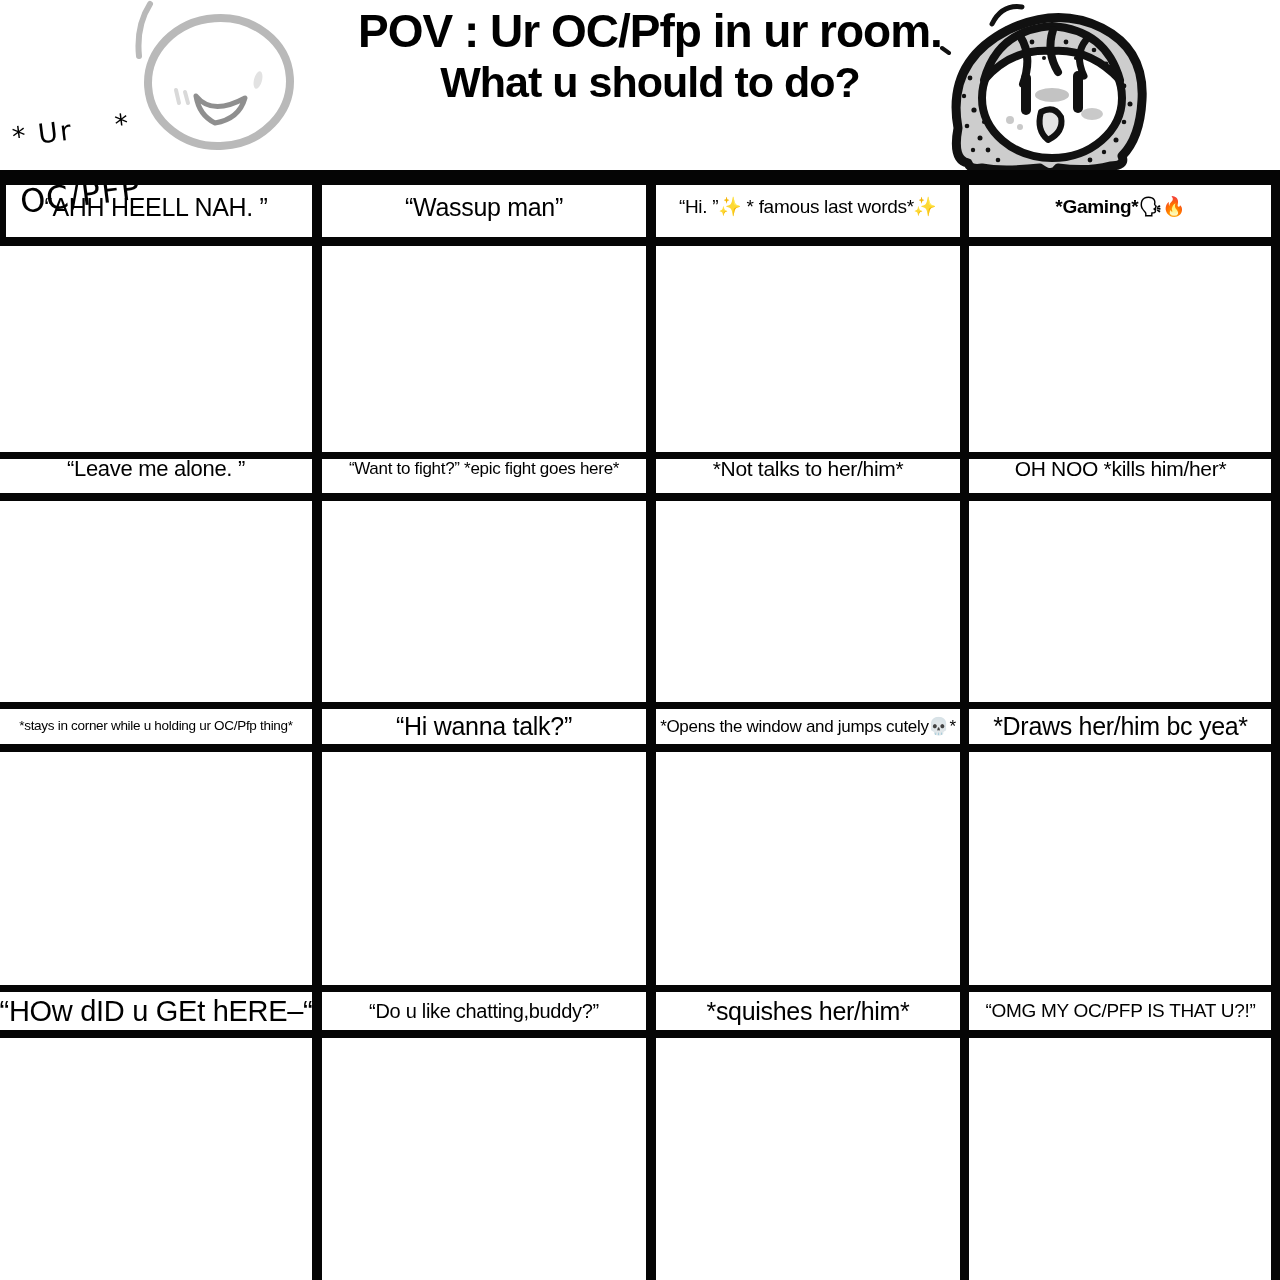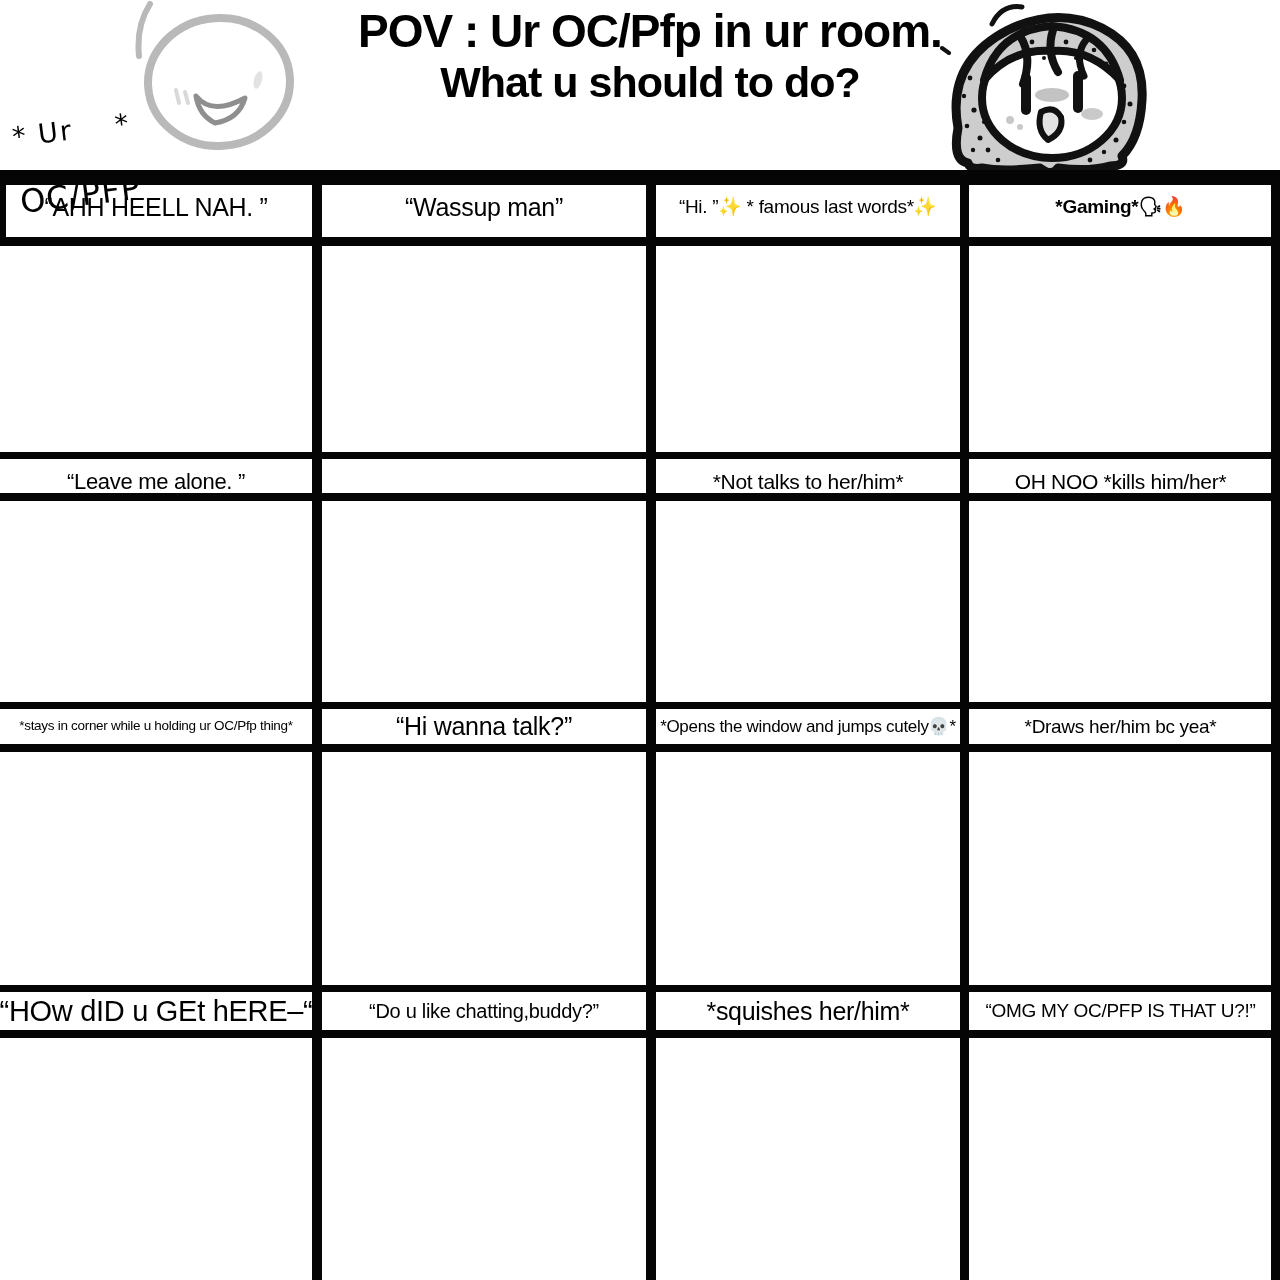--- a/index.html
+++ b/index.html
@@ -2,21 +2,21 @@
 <html><head>
 <meta charset="utf-8">
 <style>
   html,body{margin:0;padding:0;background:#fff;}
   .page{position:relative;width:1280px;height:1280px;background:#fff;overflow:hidden;
         font-family:"Liberation Sans","DejaVu Sans",sans-serif;color:#000;}
   .bar{position:absolute;background:#050505;}
   
   .c1{left:0;width:312px}.c2{left:322px;width:324px}.c3{left:656px;width:304px}.c4{left:970px;width:301px}
   
-  .hr1{top:185px;height:44px}.hr2{top:457px;height:50px}.hr3{top:709px;height:35px}.hr4{top:992px;height:38px}
+  .hr1{top:185px;height:44px}.hr2{top:444px;height:50px}.hr3{top:709px;height:35px}.hr4{top:992px;height:38px}
   
   .cr1{top:246px;height:206px}.cr2{top:501px;height:201px}.cr3{top:752px;height:233px}.cr4{top:1038px;height:242px}
   .hc{position:absolute;display:flex;align-items:center;justify-content:center;
       text-align:center;white-space:pre;letter-spacing:-0.3px;line-height:1.05;}
   .cv{position:absolute;background:#fff;}
   .bold{font-weight:bold;}
   .title-wrap{position:absolute;left:320px;top:0;width:660px;text-align:center;font-weight:bold;letter-spacing:-1px;}
   .title-l1{margin-top:4px;font-size:46px;}
   .title-l2{font-size:43px;}
   .corner-label{position:absolute;left:16px;top:84px;transform:rotate(-7deg);
@@ -108,27 +108,28 @@
   <div class="bar" style="left:960px;top:170px;width:9px;height:1110px"></div>
   <div class="bar" style="left:1271px;top:170px;width:9px;height:1110px"></div>
   <div class="bar" style="left:0;top:170px;width:6px;height:76px"></div>
 
   <div class="hc c1 hr1" style="font-size:25px">“AHH HEELL NAH. ”</div>
   <div class="hc c2 hr1" style="font-size:25px">“Wassup man”</div>
   <div class="hc c3 hr1" style="font-size:19px">“Hi. ”✨ * famous last words*✨</div>
   <div class="hc c4 hr1 bold" style="font-size:19px">*Gaming*🗣🔥</div>
 
   <div class="hc c1 hr2" style="font-size:22px">“Leave me alone. ”</div>
+  <div class="hc c2 hr2" style="font-size:17px">“Want to fight?” *epic fight goes here*</div>
   <div class="hc c3 hr2" style="font-size:21px">*Not talks to her/him*</div>
   <div class="hc c4 hr2" style="font-size:21px">OH NOO *kills him/her*</div>
 
   <div class="hc c1 hr3" style="font-size:13.5px">*stays in corner while u holding ur OC/Pfp thing*</div>
   <div class="hc c2 hr3" style="font-size:25px">“Hi wanna talk?”</div>
   <div class="hc c3 hr3" style="font-size:17px">*Opens the window and jumps cutely💀*</div>
-  <div class="hc c4 hr3" style="font-size:19px">*Draws her/him bc yea*</div>
+  <div class="hc c4 hr3" style="font-size:25px">*Draws her/him bc yea*</div>
 
   <div class="hc c1 hr4" style="font-size:29px">“HOw dID u GEt hERE–“</div>
   <div class="hc c2 hr4" style="font-size:20px">“Do u like chatting,buddy?”</div>
   <div class="hc c3 hr4" style="font-size:25px">*squishes her/him*</div>
   <div class="hc c4 hr4" style="font-size:19px">“OMG MY OC/PFP IS THAT U?!”</div>
 
   <div class="cv c1 cr1"></div>
   <div class="cv c2 cr1"></div>
   <div class="cv c3 cr1"></div>
   <div class="cv c4 cr1"></div>

